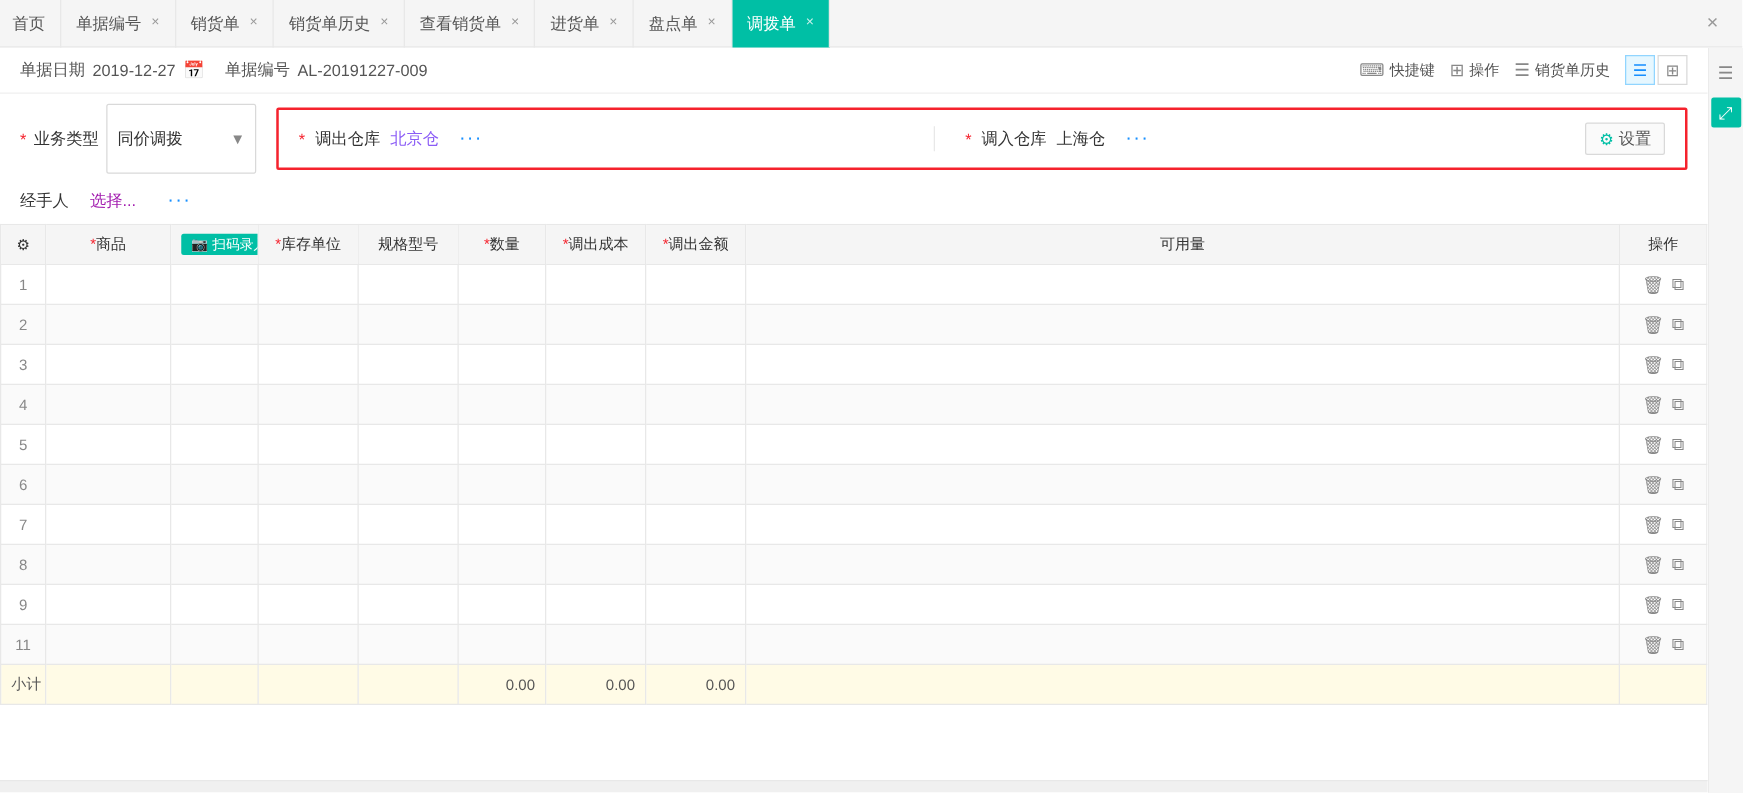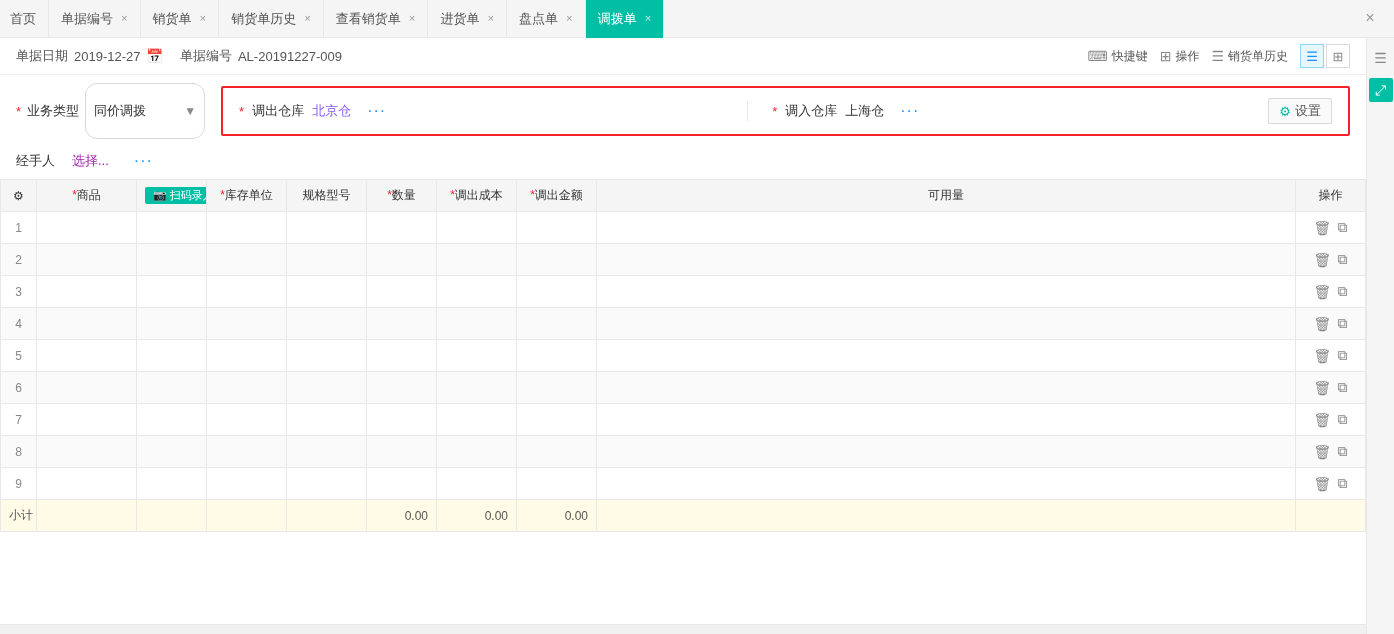--- a/index.html
+++ b/index.html
@@ -323,21 +323,21 @@
         <div class="view-toggle-btn active">☰</div>
         <div class="view-toggle-btn">⊞</div>
       </div>
     </div>
   </div>
 
   <div style="display:flex; align-items:center; padding: 8px 16px 4px 16px; gap: 16px;">
     <div style="display:flex; align-items:center; gap:6px; flex:0 0 auto;">
       <span style="color:#f5222d; font-size:13px;">*</span>
       <span>业务类型</span>
-      <div style="display:flex; align-items:center; border:1px solid #d9d9d9; border-radius:12px; padding:18px 8px; min-width:120px; cursor:pointer; background:#fff; gap:8px;">
+      <div style="display:flex; align-items:center; border:1px solid #d9d9d9; border-radius:2px; padding:18px 8px; min-width:120px; cursor:pointer; background:#fff; gap:8px;">
         <span>同价调拨</span>
         <span style="margin-left:auto; color:#888; font-size:12px;">▼</span>
       </div>
     </div>
 
     <div class="warehouse-section" style="flex:1; margin: 0;">
       <div class="warehouse-field">
         <span style="color:#f5222d;">*</span>
         <span>调出仓库</span>
         <span style="color:#8b5cf6;">北京仓</span>
@@ -561,20 +561,37 @@
             <td></td>
             <td></td>
             <td></td>
             <td>
     <div class="action-icons">
       <span class="action-icon">🗑</span>
       <span class="action-icon">⧉</span>
     </div>
   </td>
           </tr>
+          <tr class="">
+            <td class="td-num">11</td>
+            <td></td>
+            <td></td>
+            <td></td>
+            <td></td>
+            <td></td>
+            <td></td>
+            <td></td>
+            <td></td>
+            <td>
+    <div class="action-icons">
+      <span class="action-icon">🗑</span>
+      <span class="action-icon">⧉</span>
+    </div>
+  </td>
+          </tr>
           <tr class="row-subtotal">
             <td>小计</td>
             <td></td>
             <td></td>
             <td></td>
             <td></td>
             <td>0.00</td>
             <td>0.00</td>
             <td>0.00</td>
             <td></td>

